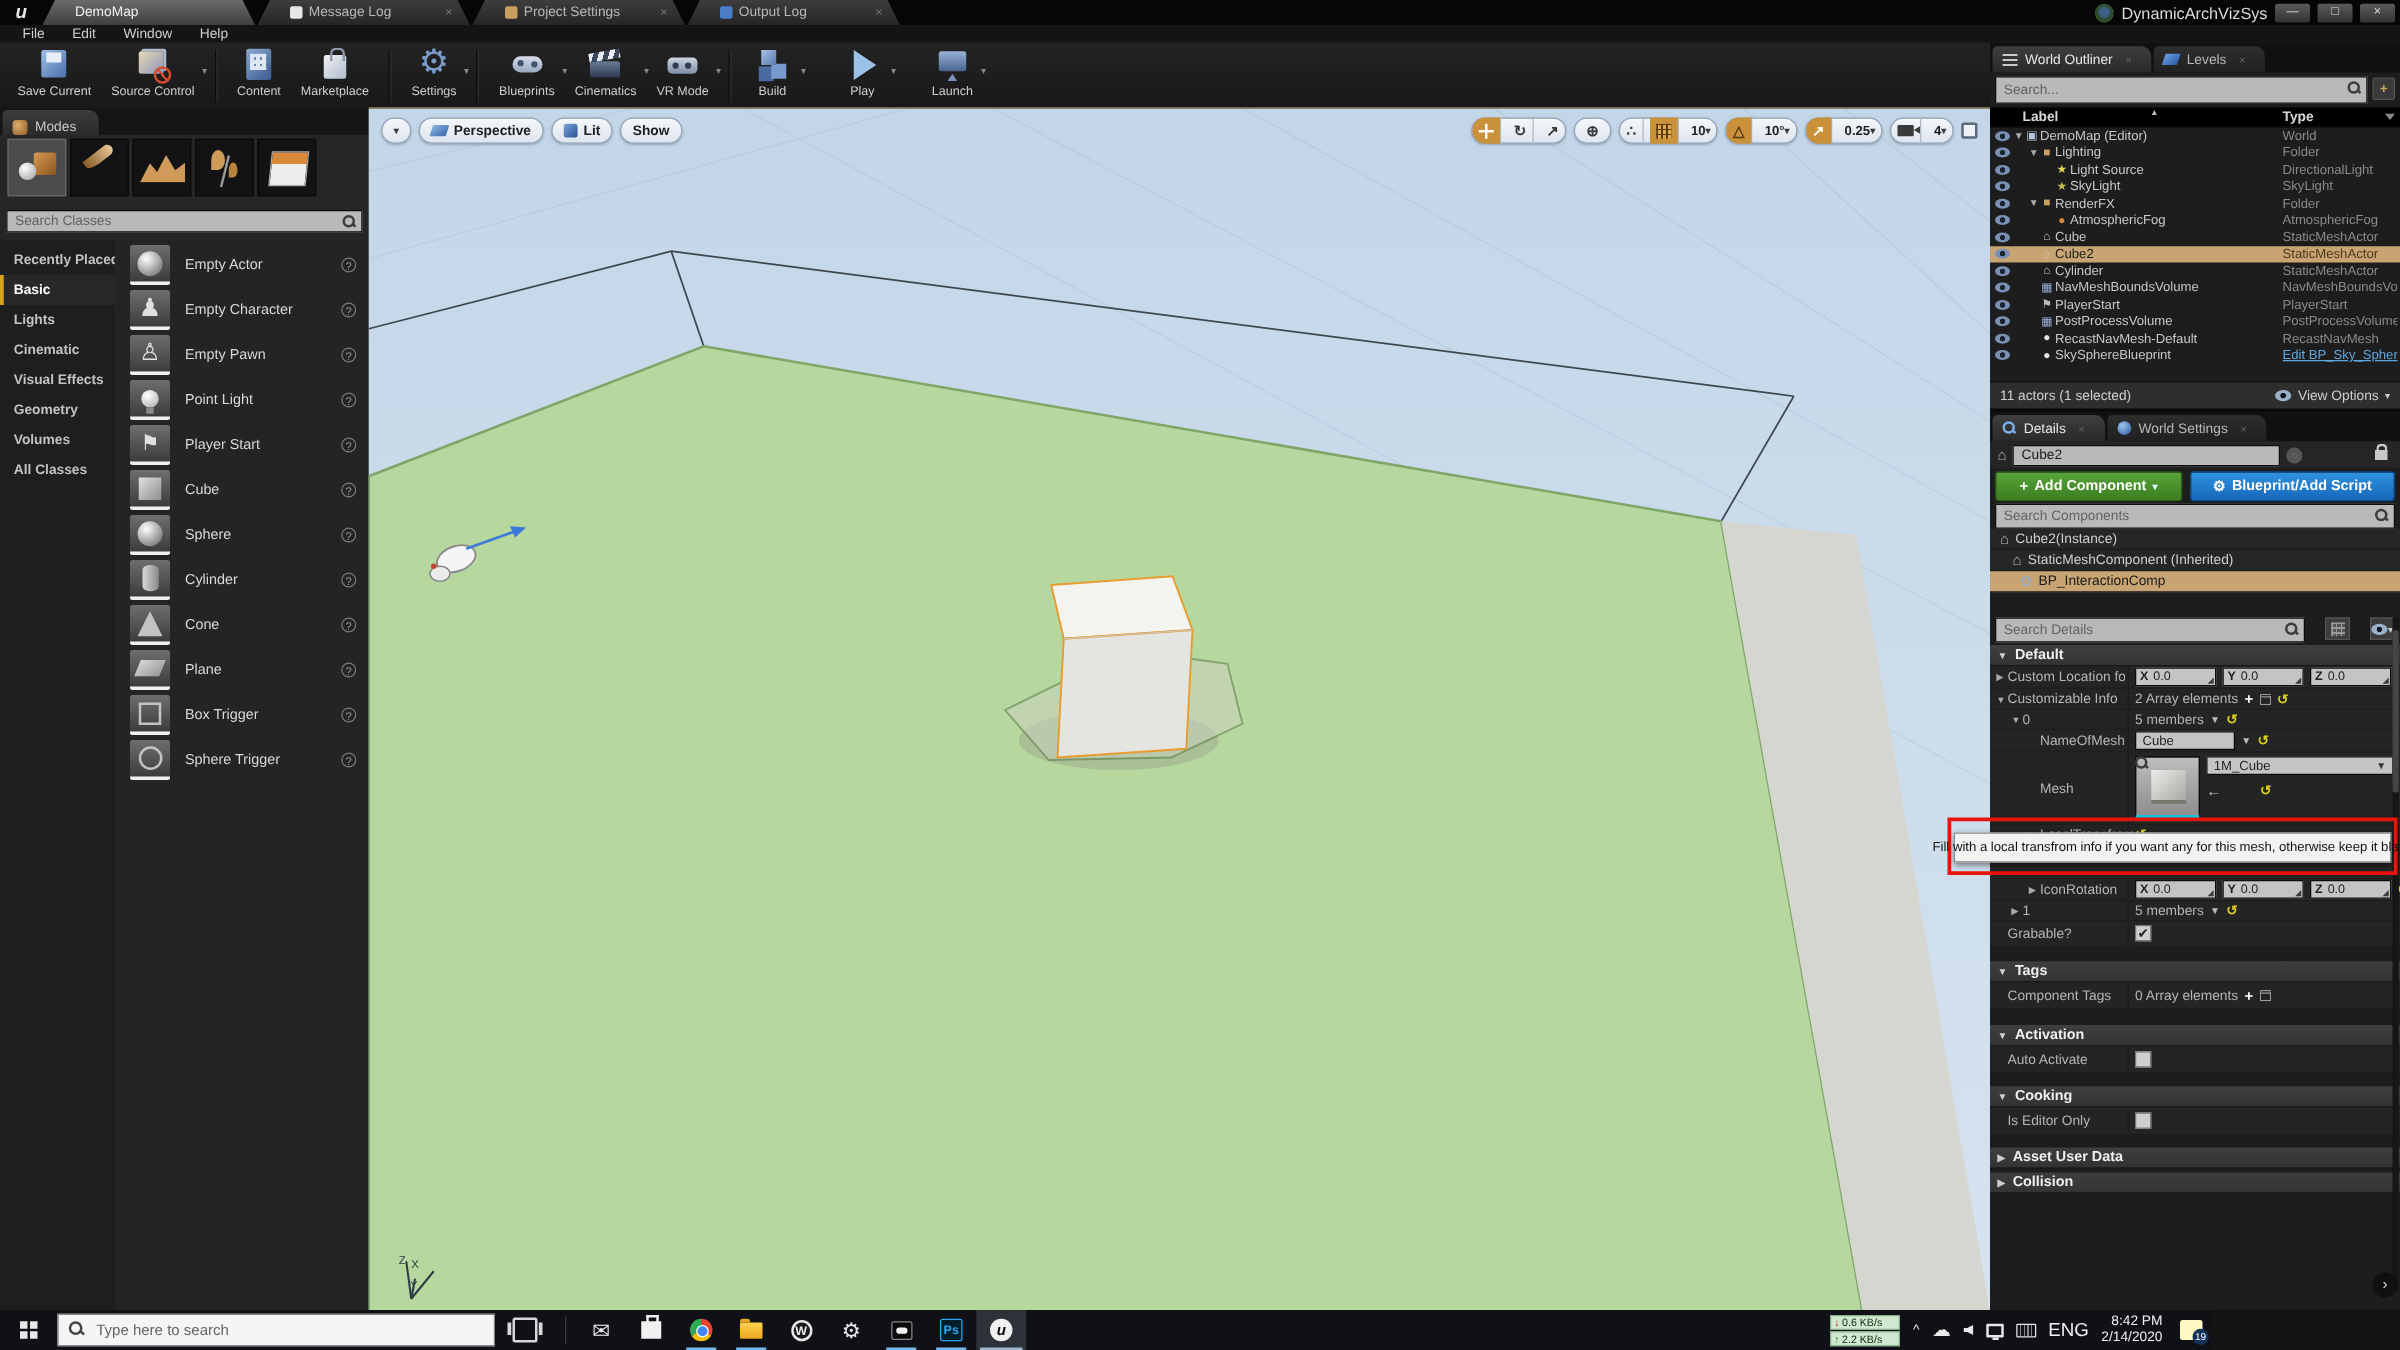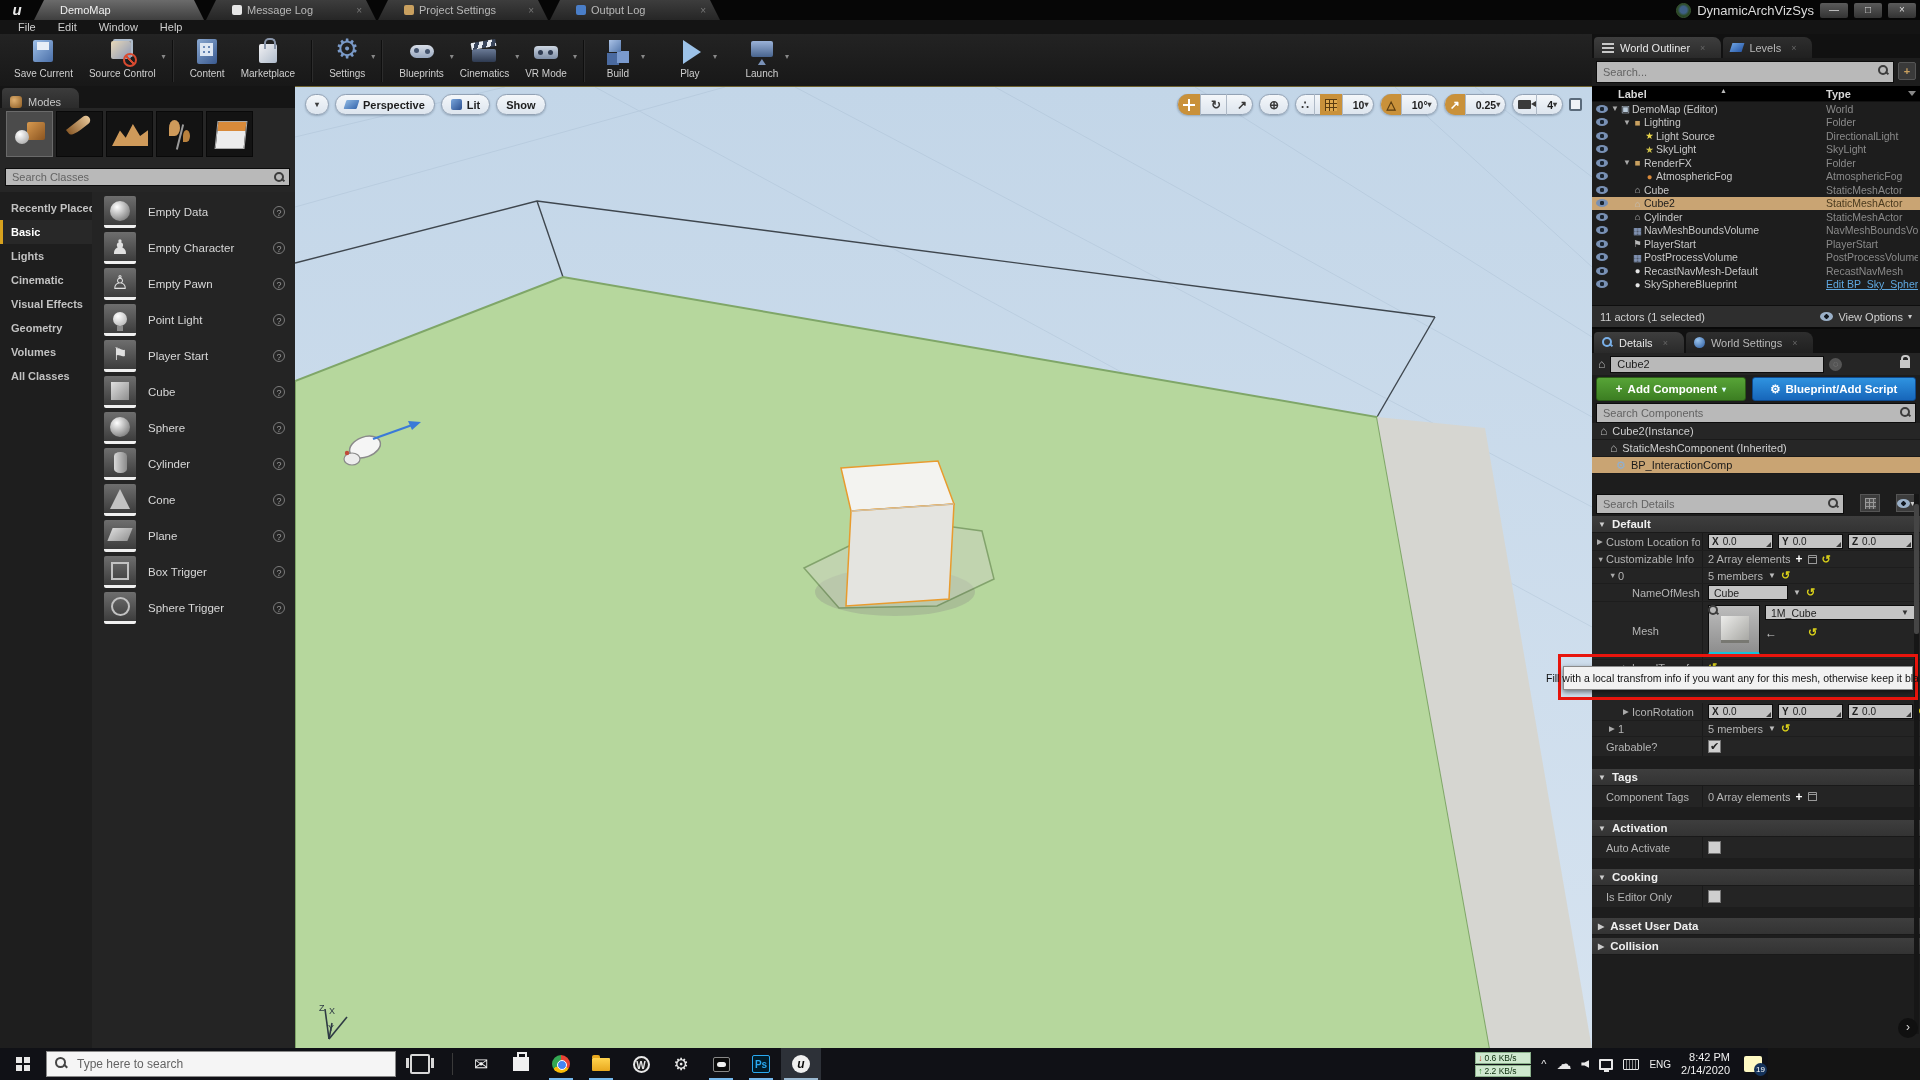--- a/index.html
+++ b/index.html
@@ -245,21 +245,21 @@
 .tray{margin-left:auto;display:flex;align-items:center;gap:10px;padding-right:6px;color:#f0f0f0}
 .net-widget{width:56px;height:28px;display:flex;flex-direction:column;justify-content:center;gap:1px}
 .net-row{height:12px;background:#cfe8cf;color:#0c2c0c;font-size:8.5px;display:flex;align-items:center;gap:2px;padding:0 2px;border:1px solid #8ab08a}
 .net-down{color:#c03020;font-weight:bold}.net-up{color:#2a8a2a;font-weight:bold}
 .chev{font-size:11px;color:#e8e8e8}
 .ic-cloud{color:#e8e8e8;font-size:15px}
 .spk{width:8px;height:8px;background:#e8e8e8;clip-path:polygon(0 30%,40% 30%,100% 0,100% 100%,40% 70%,0 70%)}
 .ic-net{width:14px;height:11px;border:2px solid #e8e8e8;border-radius:1px;position:relative}
 .ic-net::after{content:"";position:absolute;left:3px;bottom:-4px;width:5px;height:2px;background:#e8e8e8}
 .ic-kbd{width:16px;height:11px;border:1px solid #e8e8e8;border-radius:1px;background:repeating-linear-gradient(90deg,transparent 0 2px,#888 2px 3px)}
-.lang{font-size:10px;color:#f0f0f0}
+.lang{font-size:15px;color:#f0f0f0}
 .clock{text-align:right;font-size:11px;line-height:13px;color:#f0f0f0}
 .notif{position:relative;width:18px;height:16px;background:#fef9c3;border-radius:2px;margin-left:4px}
 .notif .badge{position:absolute;right:-5px;bottom:-4px;width:13px;height:13px;border-radius:50%;background:#14325a;color:#fff;font-size:8px;text-align:center;line-height:13px}
 </style>
 </head>
 <body>
 
 <div id="root">
 
   <div class="tabbar">
@@ -388,21 +388,21 @@
           <div class="cat-item">Visual Effects</div>
           <div class="cat-item">Geometry</div>
           <div class="cat-item">Volumes</div>
           <div class="cat-item">All Classes</div>
         </div>
       <div class="item-list" id="itemList">
           <div class="mode-item">
             <span class="item-tile">
               <span class="sh sh-sphere"></span>
             </span>
-            <span class="item-label">Empty Data</span>
+            <span class="item-label">Empty Actor</span>
             <span class="qmark">?</span>
           </div>
           <div class="mode-item">
             <span class="item-tile">
               <span class="sh sh-character">♟</span>
             </span>
             <span class="item-label">Empty Character</span>
             <span class="qmark">?</span>
           </div>
           <div class="mode-item">

